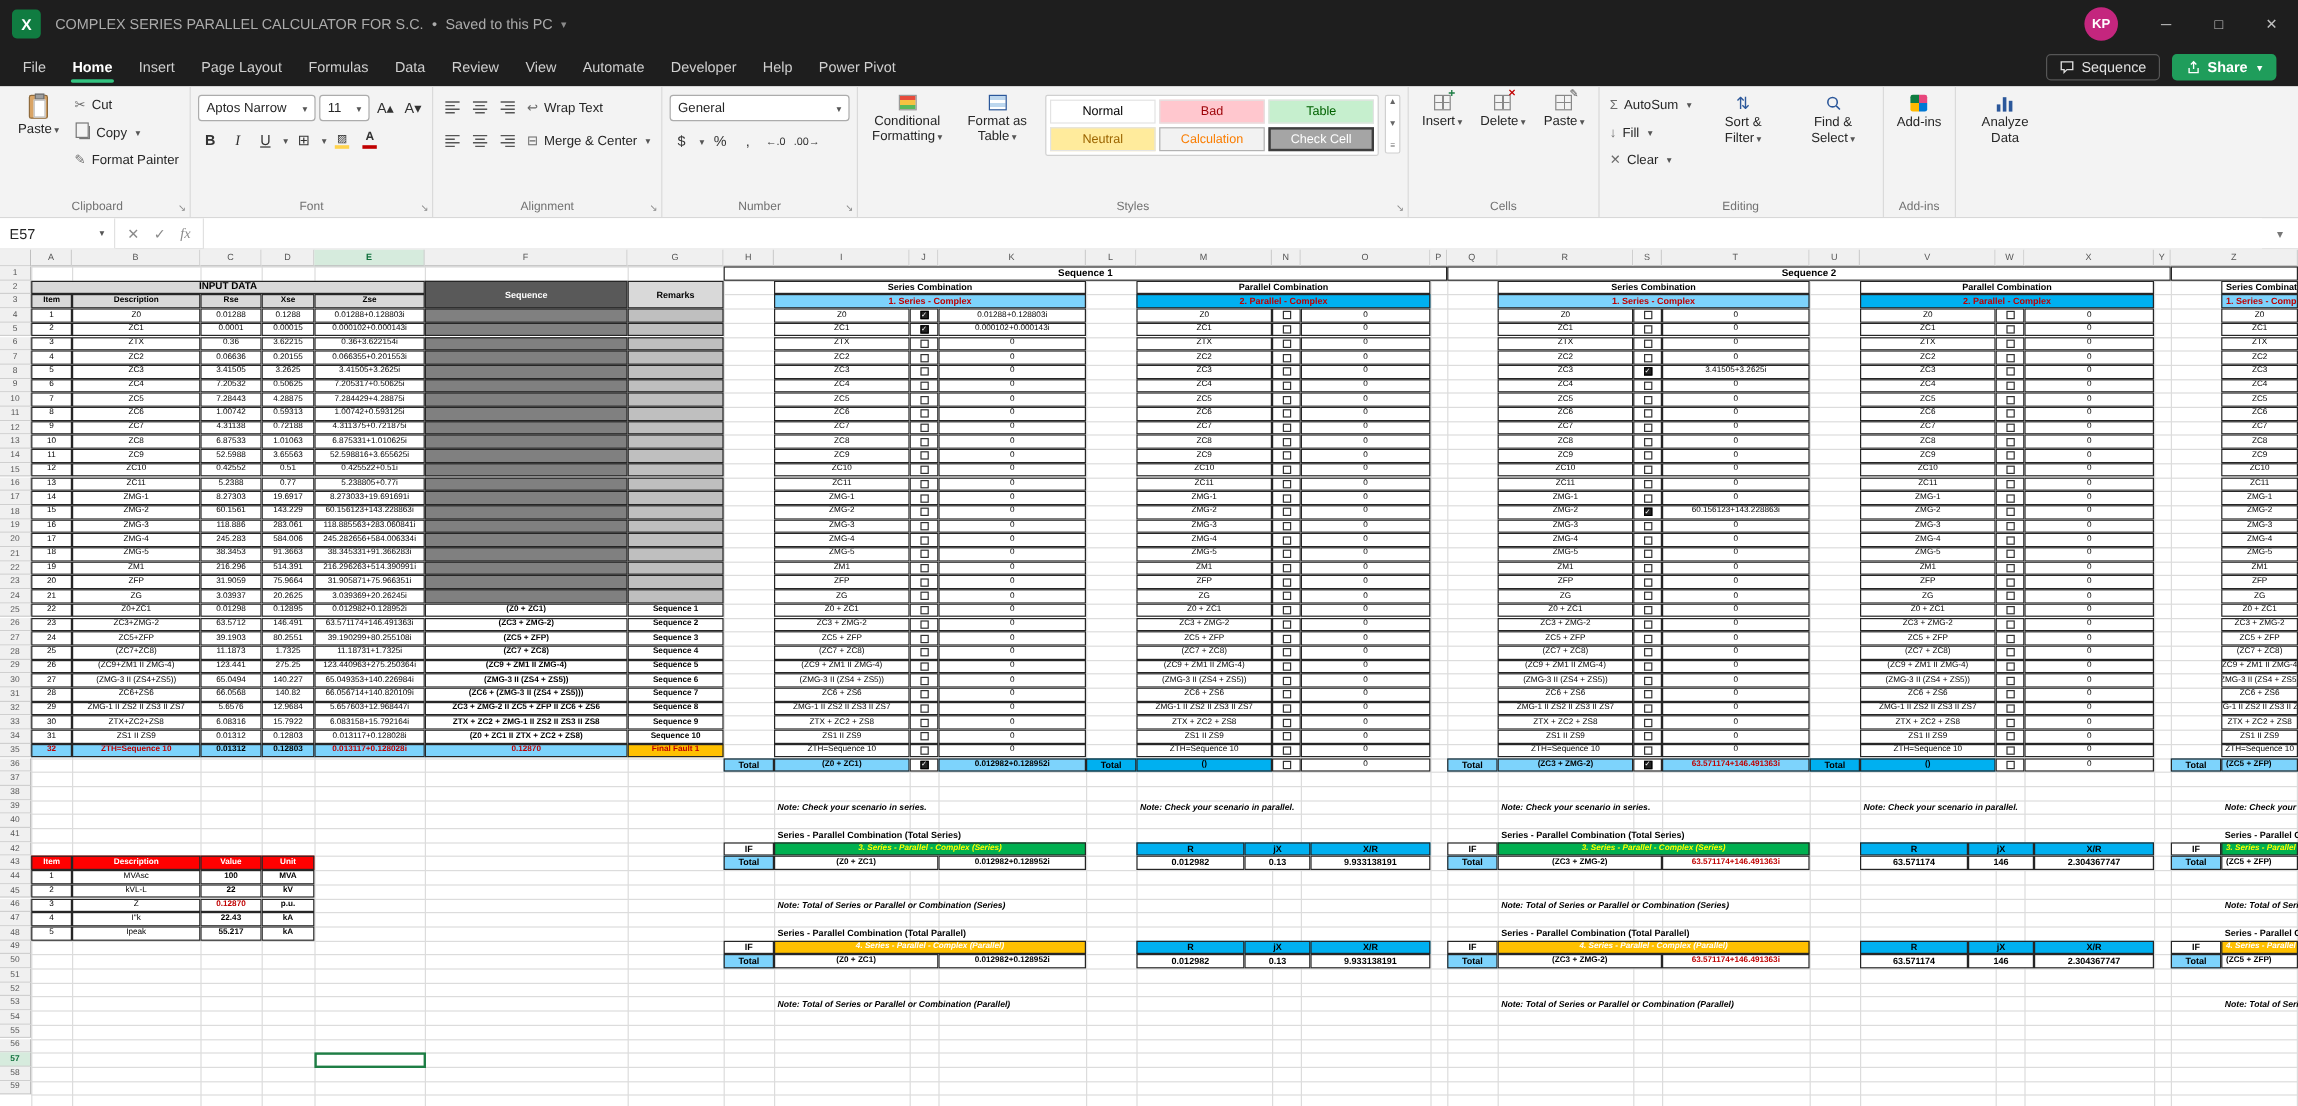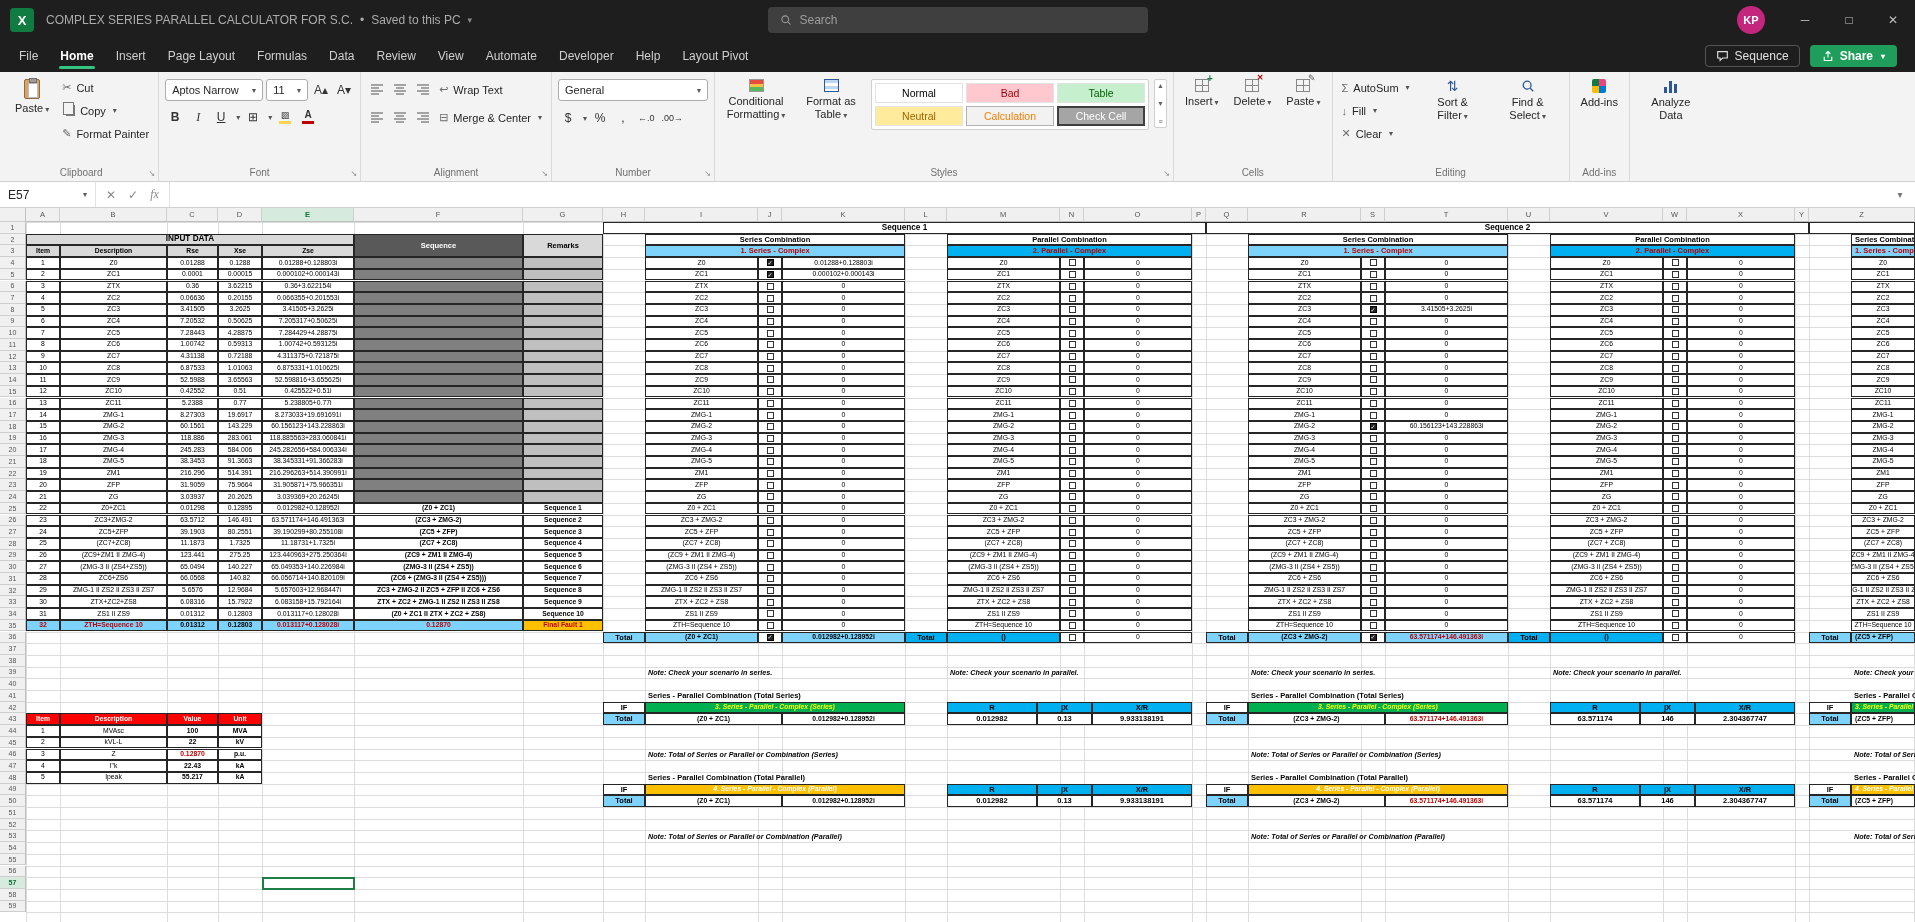--- a/index.html
+++ b/index.html
@@ -103,27 +103,20 @@
 <body>
 
 <div class="titlebar">
   <div class="xl-icon">X</div>
   <div class="tb-title">
     <span>COMPLEX SERIES PARALLEL CALCULATOR FOR S.C.</span>
     <span>•</span>
     <span>Saved to this PC</span>
     <span class="tb-caret">▾</span>
   </div>
-  <div class="tb-search">
-    <svg width="12" height="12" viewBox="0 0 16 16">
-        <circle cx="7" cy="7" r="4.5" fill="none" stroke="#9d9d9d" stroke-width="1.4"></circle>
-        <line x1="10.5" y1="10.5" x2="14" y2="14" stroke="#9d9d9d" stroke-width="1.4"></line>
-      </svg>
-    <span>Search</span>
-  </div>
   <div class="tb-right">
     <div class="avatar">KP</div>
     <div class="winbtn">─</div>
     <div class="winbtn">□</div>
     <div class="winbtn">✕</div>
   </div>
 </div>
 
 <div class="menubar">
   <div id="menu-tabs" class="menu-tabs">
@@ -131,21 +124,21 @@
       <div class="mtab active">Home</div>
       <div class="mtab">Insert</div>
       <div class="mtab">Page Layout</div>
       <div class="mtab">Formulas</div>
       <div class="mtab">Data</div>
       <div class="mtab">Review</div>
       <div class="mtab">View</div>
       <div class="mtab">Automate</div>
       <div class="mtab">Developer</div>
       <div class="mtab">Help</div>
-      <div class="mtab">Layout Pivot</div>
+      <div class="mtab">Power Pivot</div>
     </div>
   <div class="mb-right">
     <div class="comments-btn">
       <svg width="13" height="12" viewBox="0 0 16 15">
           <path d="M2 2h12v8H8l-3 3v-3H2z" fill="none" stroke="#e0e0e0" stroke-width="1.4"></path>
         </svg>
       <span>Sequence</span>
     </div>
     <div class="share-btn">
       <svg width="12" height="12" viewBox="0 0 16 16">

